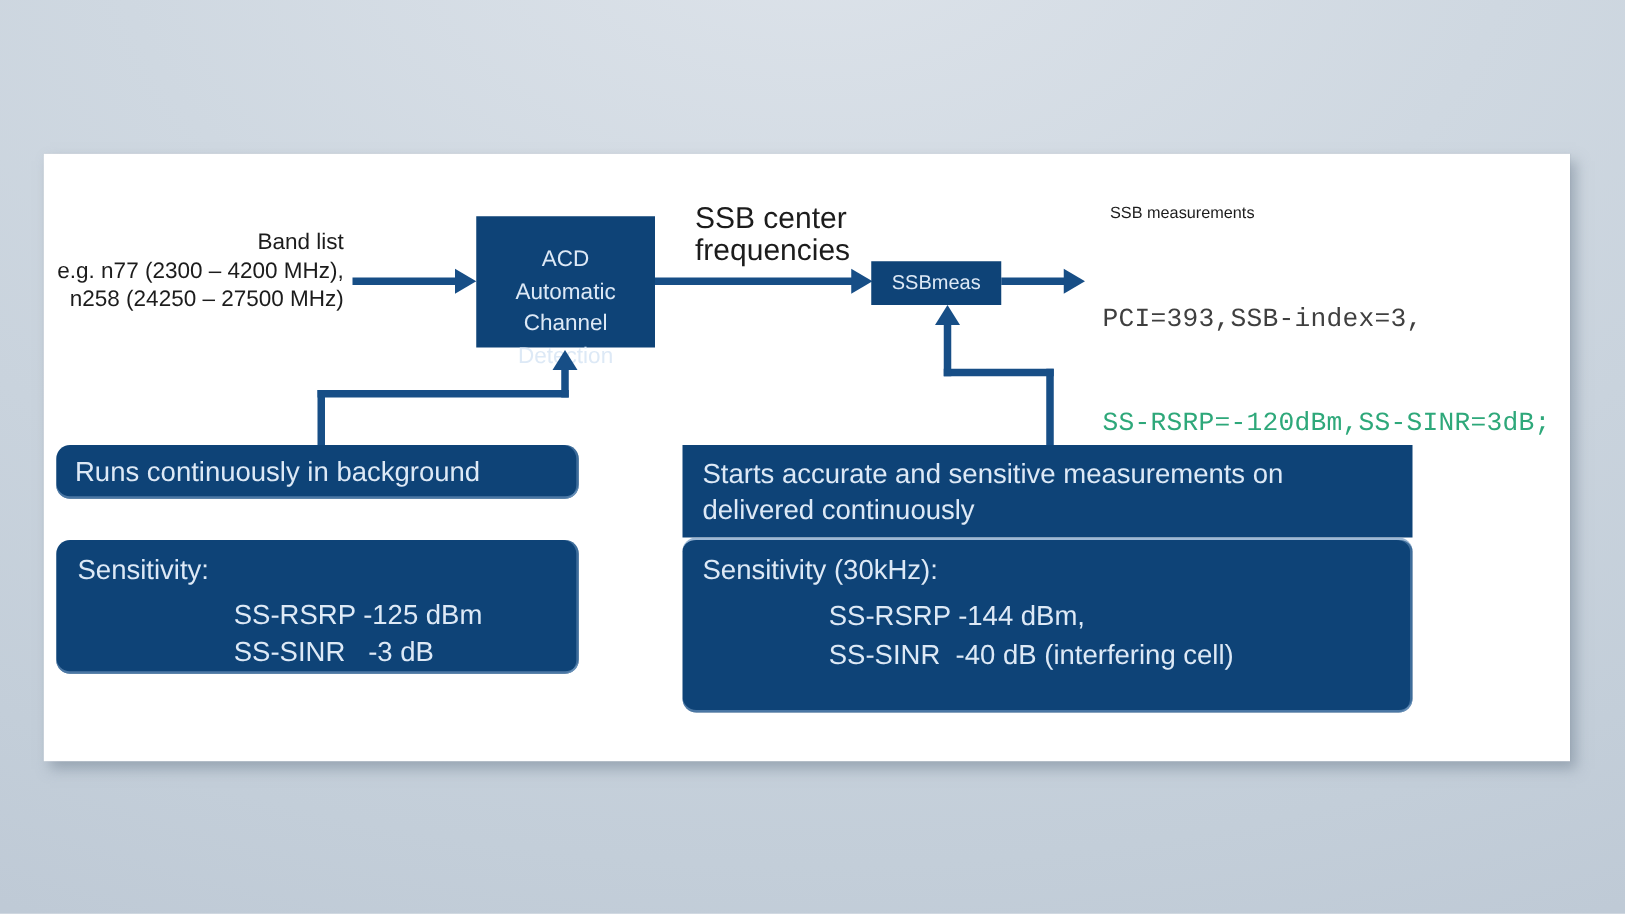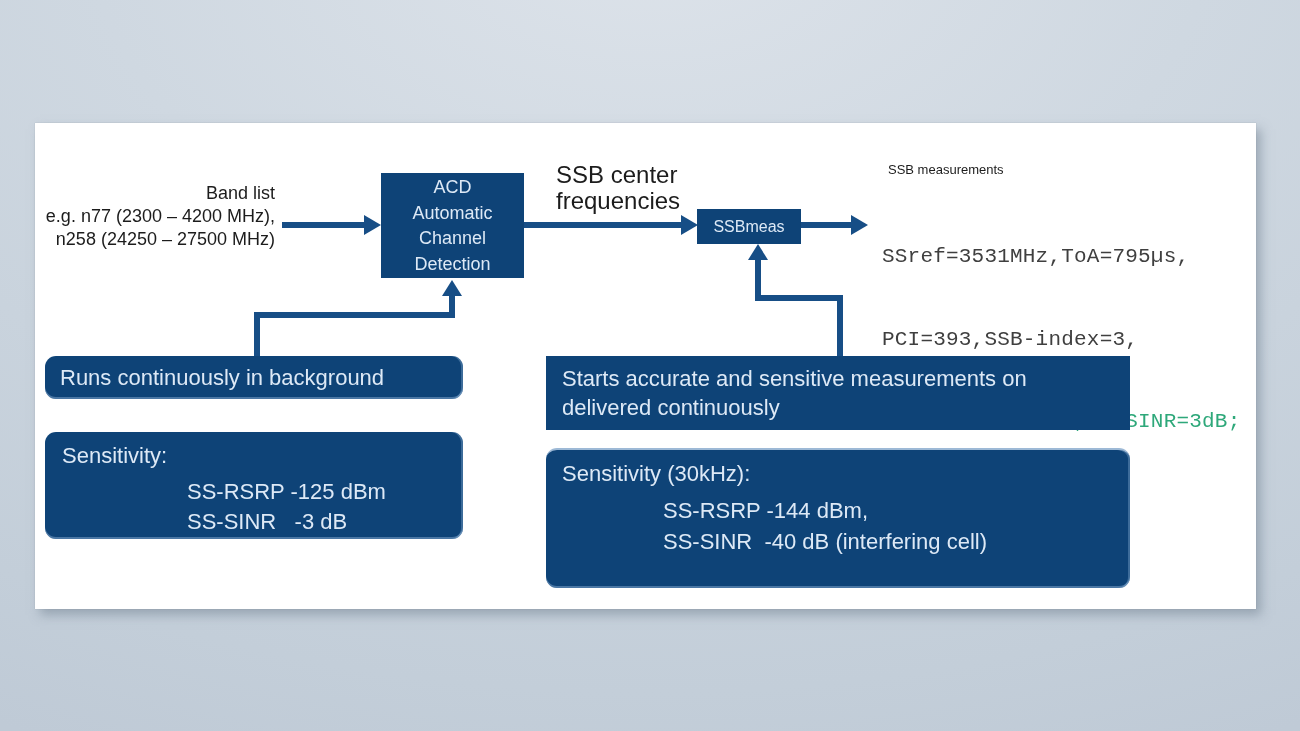--- a/index.html
+++ b/index.html
@@ -27,26 +27,26 @@
   .ssbcenter{left:556px;top:162px;font-size:24px;line-height:26px;white-space:nowrap;}
   .meas-title{left:888px;top:162px;font-size:13px;white-space:nowrap;}
   .mono{
     left:882px;top:188px;font-family:"Liberation Mono", monospace;
     font-size:21px;line-height:27.5px;letter-spacing:.2px;white-space:pre;color:var(--mono-dark);
   }
   .mono .green{color:var(--mono-green);}
   
   .blue{background:var(--blue);color:var(--boxtext);}
   .edge{box-shadow:inset 0 -2px 0 rgba(150,185,220,.45), inset -2px 0 0 rgba(150,185,220,.35);border-radius:11px;}
-  .acd{left:381px;top:173px;width:143px;height:105px;text-align:center;font-size:18px;line-height:25.5px;padding-top:2px;box-sizing:border-box;}
+  .acd{left:381px;top:173px;width:143px;height:105px;text-align:center;font-size:18px;line-height:25.5px;padding-top:22px;box-sizing:border-box;}
   .ssbmeas{left:697px;top:209px;width:104px;height:35px;text-align:center;font-size:16px;line-height:35px;}
   .banner-l{left:45px;top:356px;width:418px;height:43px;font-size:22px;line-height:43px;padding-left:15px;box-sizing:border-box;}
   .banner-r{left:546px;top:356px;width:584px;height:74px;font-size:22px;line-height:29px;padding:8px 0 0 16px;box-sizing:border-box;}
   .sensbox-l{left:45px;top:432px;width:418px;height:107px;font-size:22px;padding-top:9px;box-sizing:border-box;}
-  .sensbox-r{left:546px;top:448px;width:584px;height:140px;font-size:22px;padding-top:9px;box-sizing:border-box;border-top:2px solid #9db9d6;}
+  .sensbox-r{left:546px;top:430px;width:584px;height:140px;font-size:22px;padding-top:9px;box-sizing:border-box;border-top:2px solid #9db9d6;}
   .sens-title{margin-left:17px;line-height:30px;}
   .sensbox-r .sens-title{margin-left:16px;}
   .sens-lines{margin:6px 0 0 142px;}
   .sensbox-r .sens-lines{margin-left:117px;}
   .sensbox-l .sens-lines div{line-height:30px;white-space:pre;}
   .sensbox-r .sens-lines div{line-height:31px;white-space:pre;}
   
   .shaft-h{height:6px;background:var(--arrow);}
   .shaft-v{width:6px;background:var(--arrow);}
   .head-right{width:0;height:0;border-top:10px solid transparent;border-bottom:10px solid transparent;border-left:17px solid var(--arrow);}
@@ -83,21 +83,20 @@
   <div class="abs shaft-h" style="left:524px;top:222px;width:158px;"></div>
   <div class="abs head-right" style="left:681px;top:215px;"></div>
 
   <div class="abs blue ssbmeas">SSBmeas</div>
 
   <div class="abs shaft-h" style="left:801px;top:222px;width:51px;"></div>
   <div class="abs head-right" style="left:851px;top:215px;"></div>
 
   <div class="abs meas-title">SSB measurements</div>
   <div class="abs mono">
-    <div>SSref=3531MHz,ToA=795µs,</div>
     <div>PCI=393,SSB-index=3,</div>
     <div class="green">SS-RSRP=-120dBm,SS-SINR=3dB;</div>
     <div>…</div>
   </div>
 
   <div class="abs shaft-v" style="left:254px;top:312px;height:44px;"></div>
   <div class="abs shaft-h" style="left:254px;top:312px;width:201px;"></div>
   <div class="abs shaft-v" style="left:449px;top:295px;height:23px;"></div>
   <div class="abs head-up" style="left:442px;top:280px;"></div>
 

